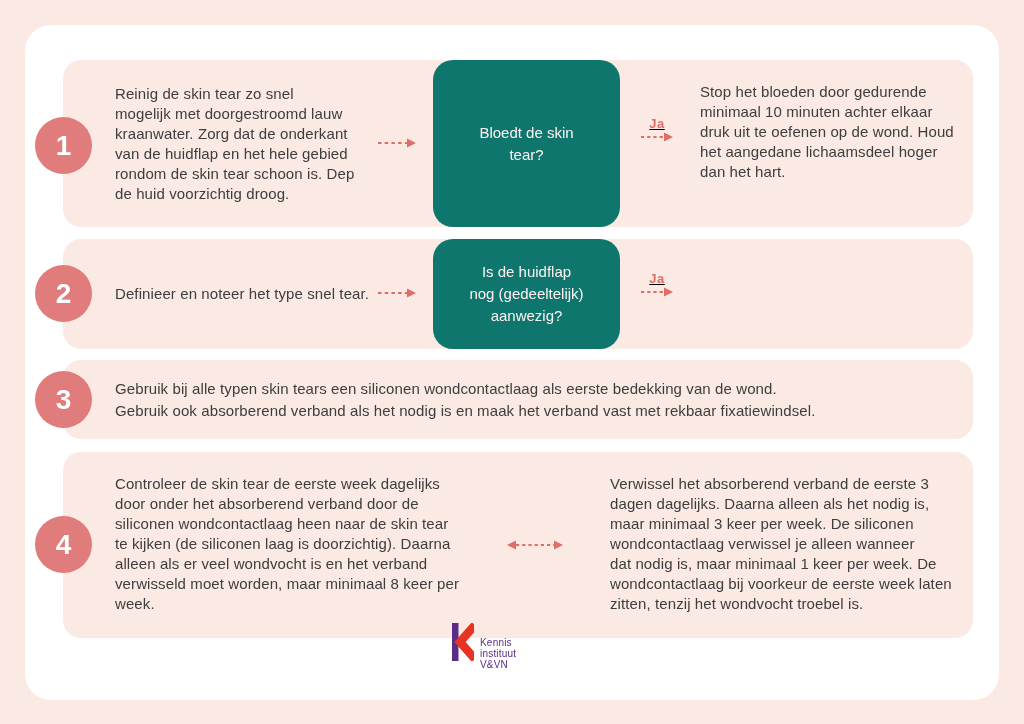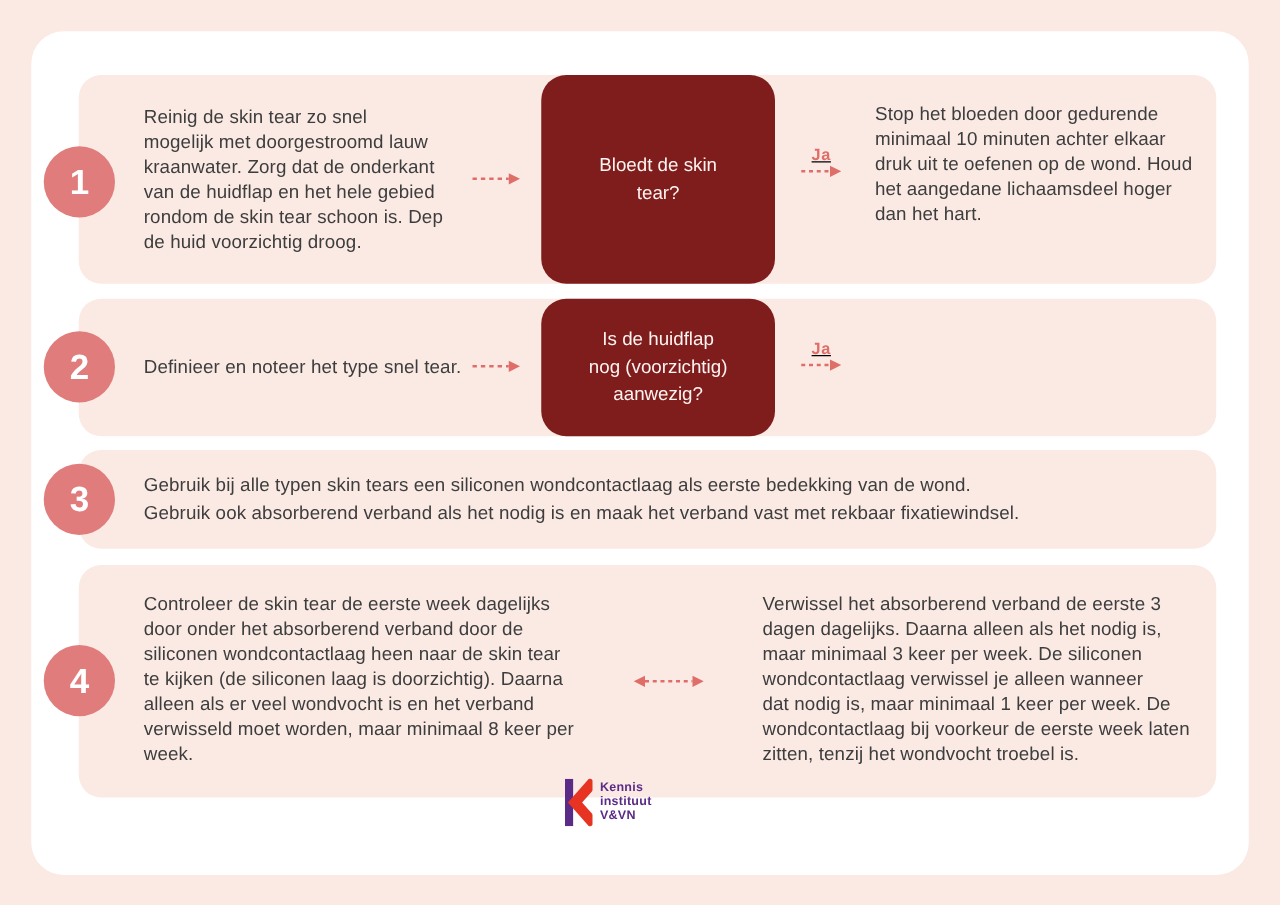--- a/index.html
+++ b/index.html
@@ -16,31 +16,31 @@
     position:absolute; width:57px; height:57px; border-radius:50%;
     background:#e07c7b; color:#ffffff;
     display:flex; align-items:center; justify-content:center;
     font-size:28px; font-weight:bold;
   }
   .txt {
     position:absolute; font-size:15px; line-height:20px; color:#3d3d3d;
     white-space:pre-line; letter-spacing:0.1px;
   }
   .qbox {
-    position:absolute; width:187px; background:#7f1d1d; border-radius:20px;
+    position:absolute; width:187px; background:#0f766e; border-radius:20px;
     display:flex; align-items:center; justify-content:center; text-align:center;
     color:#fdf3f1; font-size:15px; line-height:22px; white-space:pre-line;
   }
   .ja { position:absolute; width:40px; display:flex; flex-direction:column; align-items:center;text-decoration:underline; }
   .ja-label { color:#df6e69; font-weight:bold; font-size:13px; line-height:15px; letter-spacing:0.5px; }
   .arrow { position:absolute; display:block; }
   .logo { position:absolute; left:452px; top:623px; display:flex; align-items:flex-start; gap:6px; }
   .logo-text {
-    color:#5b2c87; font-weight:bold; font-size:10px; line-height:11px;
-    white-space:pre-line; letter-spacing:0.2px; margin-top:2px;
+    color:#5b2c87; font-weight:normal; font-size:10px; line-height:11px;
+    white-space:pre-line; letter-spacing:0.2px; margin-top:14px;
   }
 </style>
 </head>
 <body>
 
 <div class="canvas">
   <div class="card">
 
     <div class="panel" style="left:38px;top:35px;width:910px;height:167px"></div>
     <div class="qbox" style="left:408px;top:35px;height:167px">
@@ -67,21 +67,21 @@
     </div>
     <div class="txt" style="left:675px;top:57px;width:300px">Stop het bloeden door gedurende
 minimaal 10 minuten achter elkaar
 druk uit te oefenen op de wond. Houd
 het aangedane lichaamsdeel hoger
 dan het hart.</div>
 
     <div class="panel" style="left:38px;top:214px;width:910px;height:110px"></div>
     <div class="qbox" style="left:408px;top:214px;height:110px">
       <span>Is de huidflap
-nog (voorzichtig)
+nog (gedeeltelijk)
 aanwezig?</span>
     </div>
     <div class="num" style="left:10px;top:240px">2</div>
     <div class="txt" style="left:90px;top:259px;width:300px">Definieer en noteer het type snel tear.</div>
     <svg class="arrow" style="left:352px;top:262px" width="40" height="12" viewBox="0 0 40 12">
       <line x1="1" y1="6" x2="30" y2="6" stroke="#df6e69" stroke-width="2" stroke-dasharray="3.5 3.2"></line>
       <path d="M30 1.5 L39 6 L30 10.5 Z" fill="#df6e69"></path>
     </svg>
     <div class="ja" style="left:612px;top:246px">
       <span class="ja-label">Ja</span>

